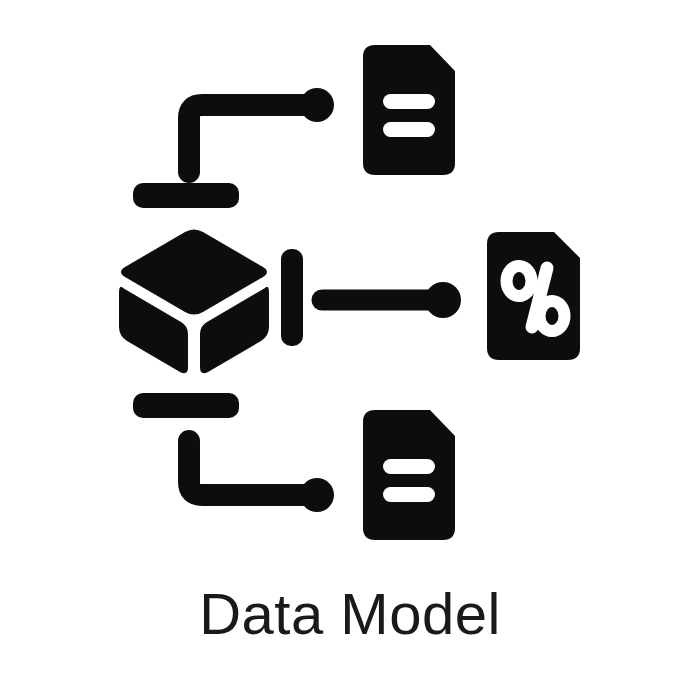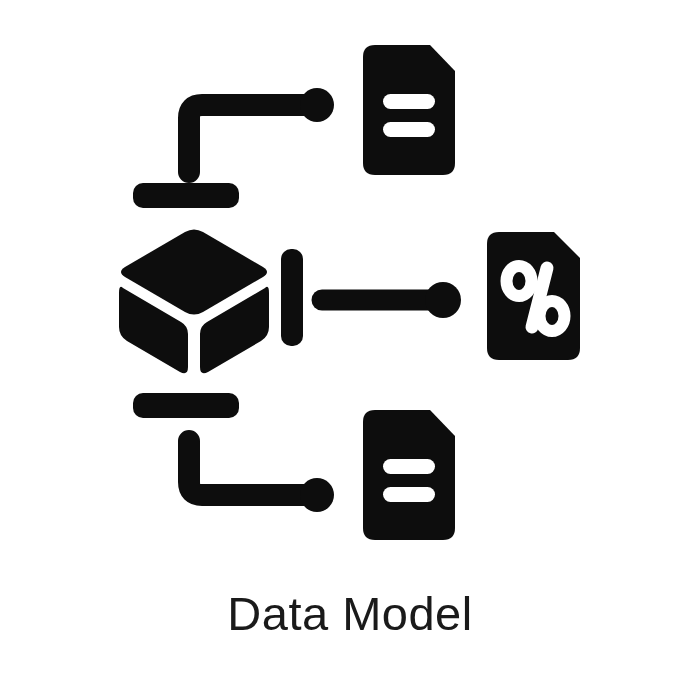--- a/index.html
+++ b/index.html
@@ -26,21 +26,21 @@
     width: 700px;
     height: 700px;
   }
   #caption {
     position: absolute;
     left: 0;
     top: 586px;
     width: 700px;
     text-align: center;
     font-family: "Liberation Sans", sans-serif;
-    font-size: 47px;
+    font-size: 58px;
     font-weight: 300;
     letter-spacing: 0.5px;
     color: #1a1a1a;
     line-height: 56px;
     white-space: nowrap;
   }
 </style>
 </head>
 <body>
 

